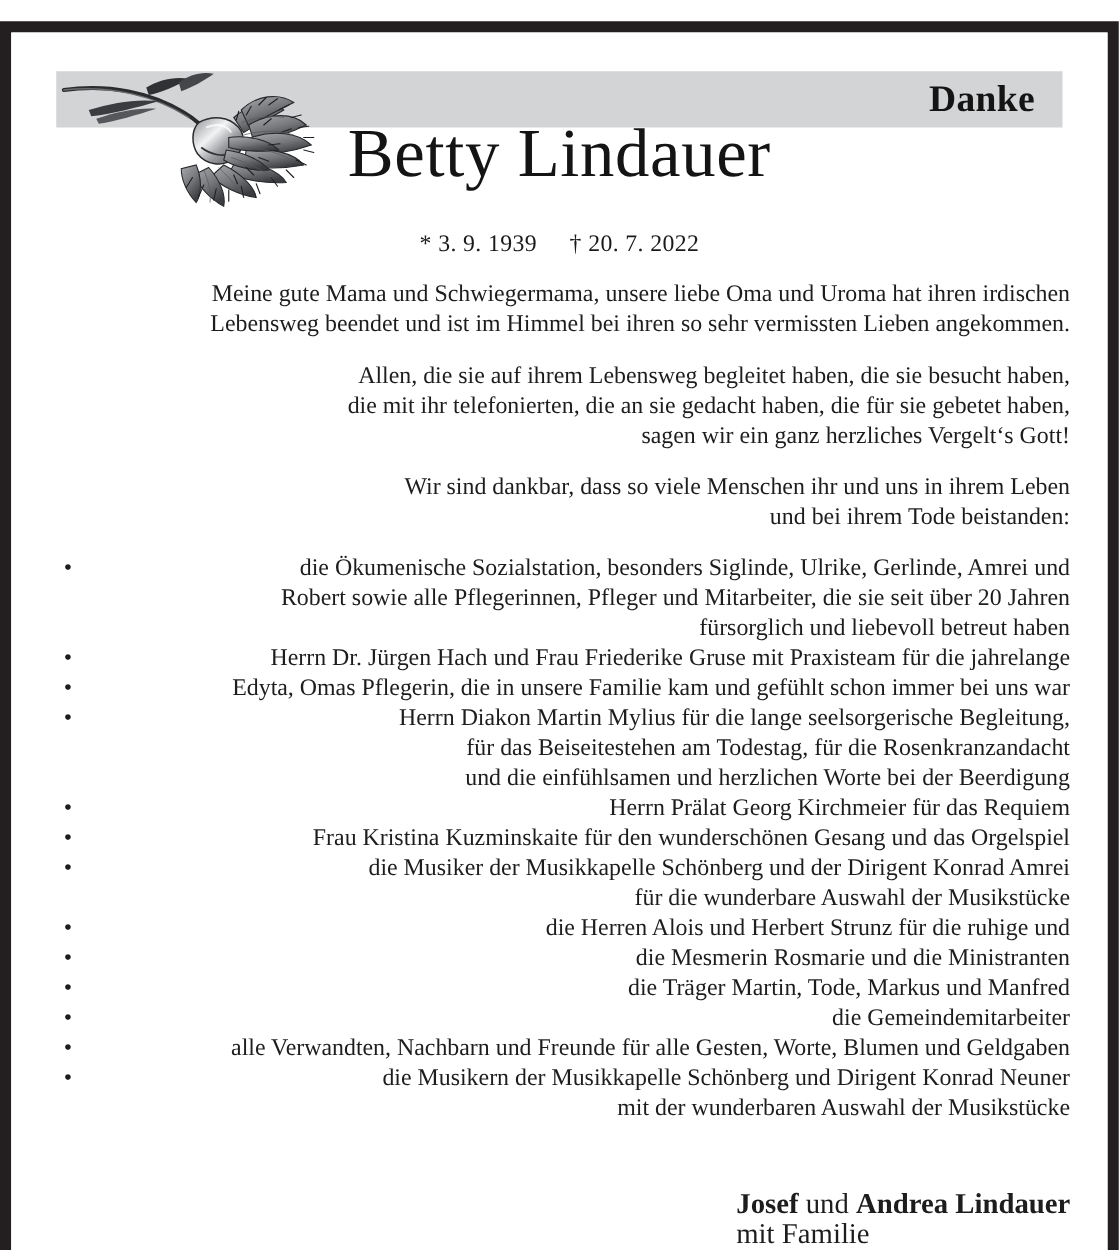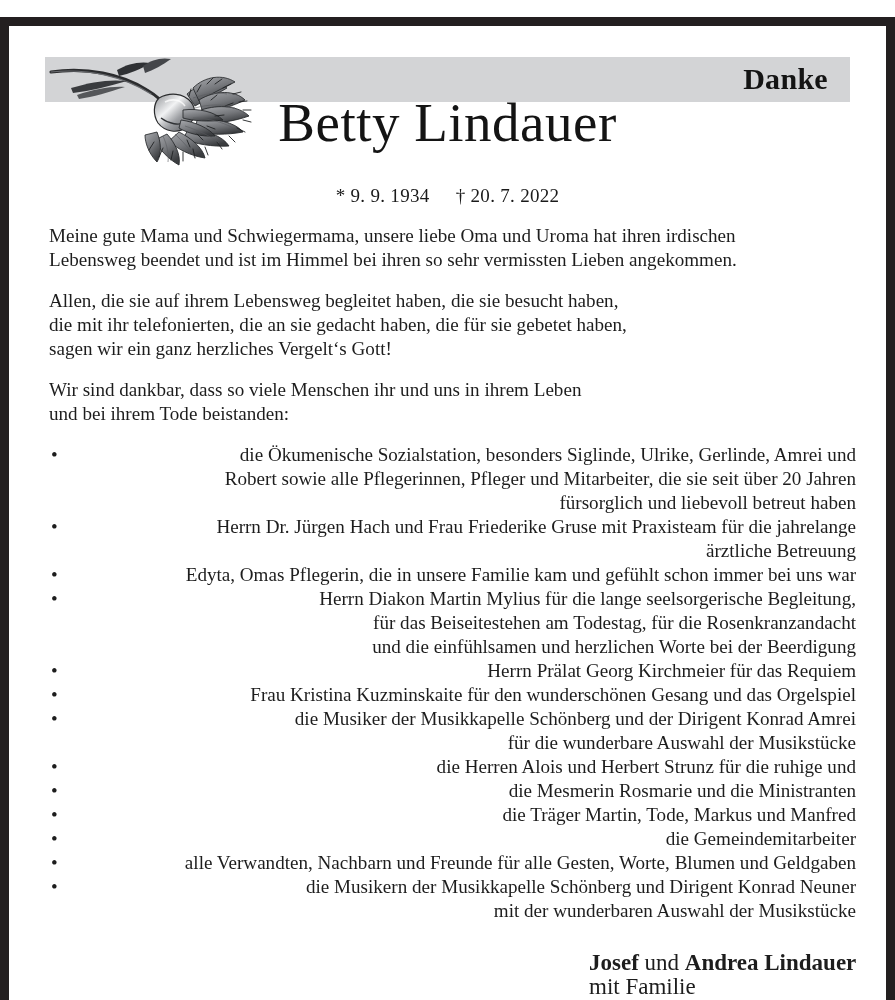--- a/index.html
+++ b/index.html
@@ -105,20 +105,21 @@
     font-size: 19.1px;
     line-height: 24px;
     color: #1d1d1d;
   }
   .para {
     margin: 0 0 17px 0;
   }
   .para .tl {
     display: block;
     white-space: nowrap;
+    text-align: right;
   }
 
   
   .thanks-list {
     list-style: none;
     margin: 0;
     padding: 0;
   }
   .thanks-item {
     position: relative;
@@ -264,21 +265,21 @@
           <path d="M128 86 C 136 94, 144 102, 148 110"></path>
           <path d="M116 88 C 120 97, 122 106, 121 114"></path>
         </g>
       </svg>
     </div>
 
     <div class="deceased-name">Betty Lindauer</div>
 
     <div class="life-dates">
       <span>*</span>
-      <span>9. 9. 1934</span>
+      <span>3. 9. 1939</span>
       <span class="date-sep"></span>
       <span>†</span>
       <span>20. 7. 2022</span>
     </div>
 
     <div class="body-copy">
 
       <p class="para">
         <span class="tl">Meine gute Mama und Schwiegermama, unsere liebe Oma und Uroma hat ihren irdischen</span>
         <span class="tl">Lebensweg beendet und ist im Himmel bei ihren so sehr vermissten Lieben angekommen.</span>
@@ -300,21 +301,20 @@
         <li class="thanks-item">
           <span class="bullet-dot">•</span>
           <span class="li-line">die Ökumenische Sozialstation, besonders  Siglinde, Ulrike, Gerlinde, Amrei und</span>
           <span class="li-line cont">Robert sowie alle Pflegerinnen, Pfleger und Mitarbeiter, die sie seit über 20 Jahren</span>
           <span class="li-line cont">fürsorglich und liebevoll betreut haben</span>
         </li>
 
         <li class="thanks-item">
           <span class="bullet-dot">•</span>
           <span class="li-line">Herrn Dr. Jürgen Hach und Frau Friederike Gruse mit Praxisteam für die jahrelange</span>
-          <span class="li-line cont">ärztliche Betreuung</span>
         </li>
 
         <li class="thanks-item">
           <span class="bullet-dot">•</span>
           <span class="li-line">Edyta, Omas Pflegerin, die in unsere Familie kam und gefühlt schon immer bei uns war</span>
         </li>
 
         <li class="thanks-item">
           <span class="bullet-dot">•</span>
           <span class="li-line">Herrn Diakon Martin Mylius für die lange seelsorgerische Begleitung,</span>

